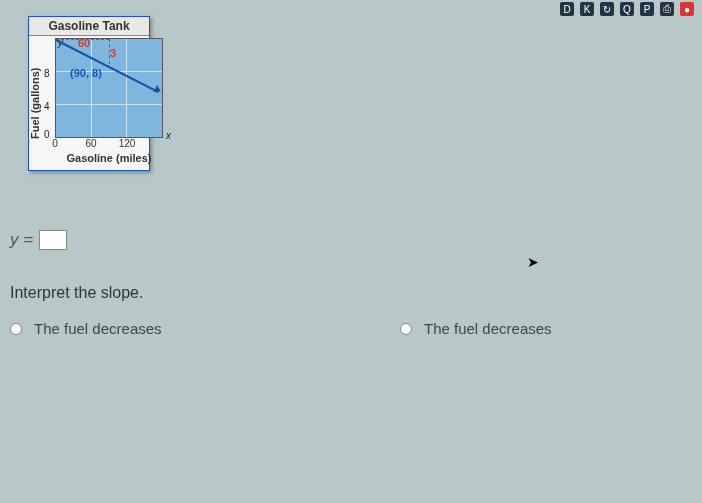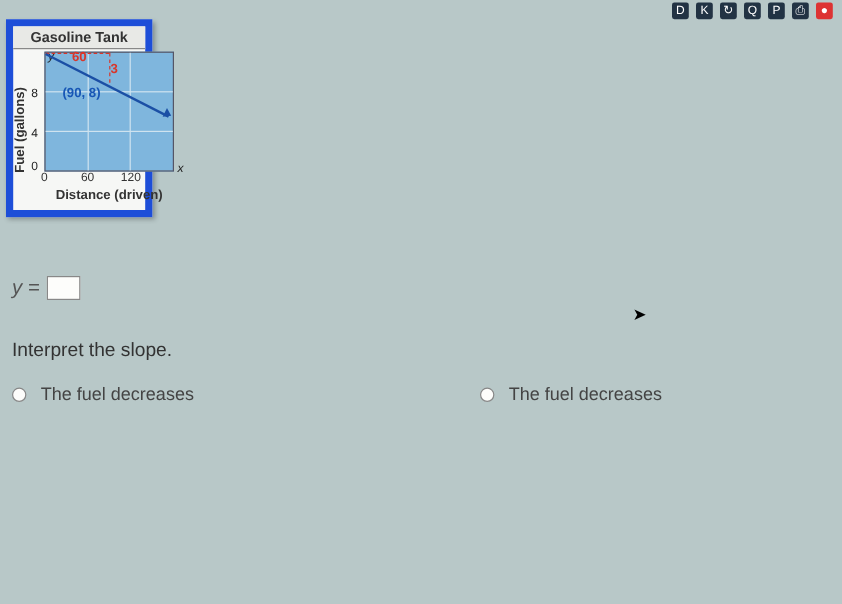--- a/index.html
+++ b/index.html
@@ -26,24 +26,24 @@
   .toolbar .tb-icon {
     width: 14px; height: 14px;
     display: flex; align-items: center; justify-content: center;
     font-size: 10px;
     color: #fff;
     background: #234;
     border-radius: 2px;
   }
   .chart-panel {
     position: absolute;
-    left: 5px;
+    left: 28px;
     top: 16px;
     background: #f6f7f5;
-    border: 6px solid #1d4ed8;
+    border: 1px solid #1d4ed8;
     box-shadow: 2px 2px 4px rgba(0,0,0,.3);
     width: 122px;
   }
   .chart-title {
     text-align: center;
     font-size: 12px;
     padding: 2px 0;
     border-bottom: 1px solid #888;
     background: #e8e9e6;
     font-weight: 600;
@@ -219,21 +219,21 @@
 
         <span class="axis-label" style="left:-12px; top:29px">8</span>
         <span class="axis-label" style="left:-12px; top:62px">4</span>
         <span class="axis-label" style="left:-12px; top:90px">0</span>
       </div>
       <div class="ticks-x">
         <span style="left:0">0</span>
         <span style="left:36px">60</span>
         <span style="left:72px">120</span>
       </div>
-      <div class="xlabel">Distance (driven)</div>
+      <div class="xlabel">Gasoline (miles)</div>
     </div>
   </div>
 </div>
 
 <div class="content">
 
   <div class="eqn">
     <span>y =</span>
     <span class="ans-box"></span>
   </div>

